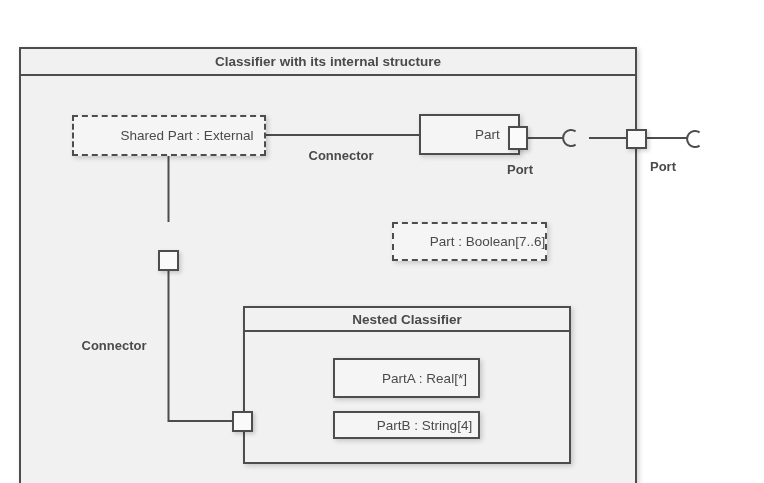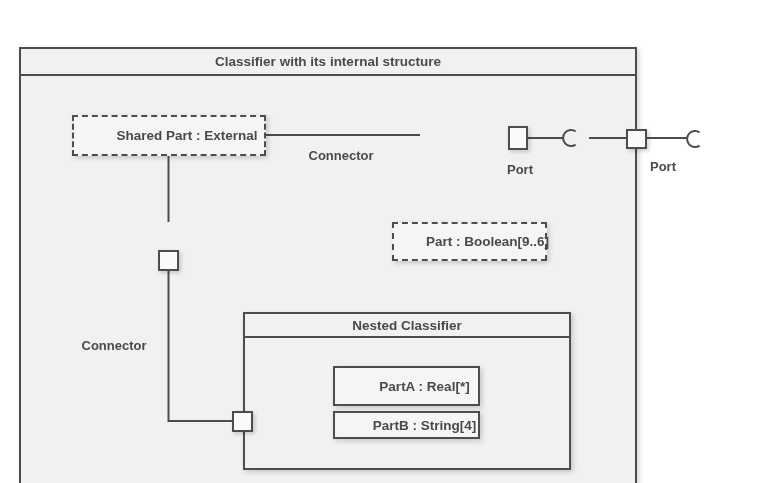--- a/index.html
+++ b/index.html
@@ -50,47 +50,47 @@
     stroke: var(--stroke);
     stroke-width: 2;
     fill: none;
   }
 
   .node {
     position: absolute;
     background: var(--box_fill);
     border: 2px solid var(--stroke);
     display: flex; align-items: center; justify-content: center;
-    font-weight: bold; font-size: 13.5px;
+    font-weight: normal; font-size: 13.5px;
     white-space: nowrap;
     padding-left: 36px;
   }
   .dashed { border-style: dashed; }
 
   #shared-part   { left: 72px;  top: 83px;  width: 194px; height: 41px; }
   #part          { left: 419px; top: 82px;  width: 101px; height: 41px; }
   #composite-part{ left: 72px;  top: 190px; width: 194px; height: 39px; }
   #boolean-part  { left: 392px; top: 190px; width: 155px; height: 39px; }
 
   #nested {
     position: absolute;
-    left: 243px; top: 280px;
+    left: 243px; top: 274px;
     width: 328px; height: 158px;
     background: var(--frame_fill);
     border: 2px solid var(--stroke);
   }
   #nested-header {
     position: absolute;
     left: 0; top: 0; right: 0;
     height: 24px;
     border-bottom: 2px solid var(--stroke);
     display: flex; align-items: center; justify-content: center;
     font-weight: bold; font-size: 13.5px;
   }
-  #part-a { left: 333px; top: 334px; width: 147px; height: 40px; }
+  #part-a { left: 333px; top: 326px; width: 147px; height: 40px; }
   #part-b { left: 333px; top: 379px; width: 147px; height: 28px; }
 
   .port {
     position: absolute;
     background: var(--port_fill);
     border: 2px solid var(--stroke);
     box-shadow: 2px 2px 4px rgba(0,0,0,0.18);
   }
   #part-port      { left: 508px; top: 94px;  width: 20px; height: 24px; }
   #boundary-port  { left: 626px; top: 97px;  width: 21px; height: 20px; }
@@ -133,24 +133,27 @@
 
     <line x1="168.5" y1="124" x2="168.5" y2="190"></line>
 
     <polyline points="168.5,239 168.5,389 233,389"></polyline>
   </svg>
 
   <div id="shared-part" class="node dashed shadow">
     <span>Shared Part : External</span>
   </div>
 
+  <div id="part" class="node shadow">
+    <span>Part</span>
+  </div>
 
 
   <div id="boolean-part" class="node dashed shadow">
-    <span>Part : Boolean[9..6]</span>
+    <span>Part : Boolean[7..6]</span>
   </div>
 
   <div id="nested" class="shadow">
     <div id="nested-header">
       <span>Nested Classifier</span>
     </div>
   </div>
   <div id="part-a" class="node shadow">
     <span>PartA : Real[*]</span>
   </div>

